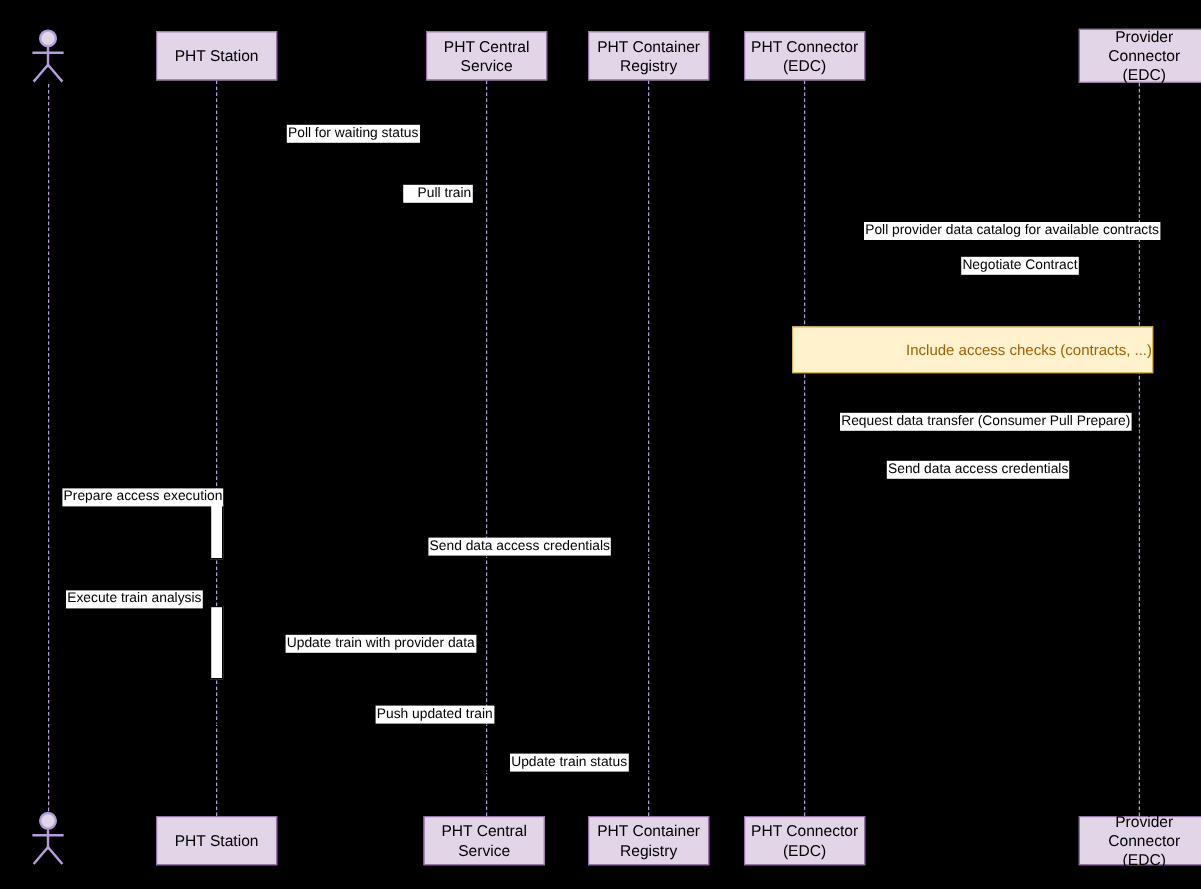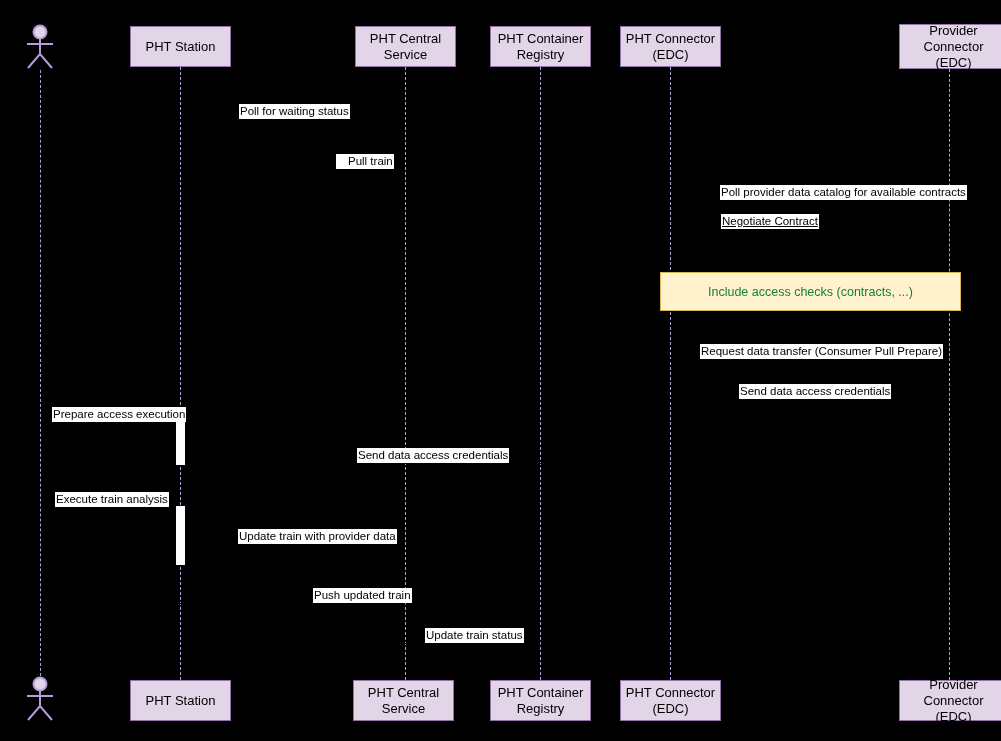--- a/index.html
+++ b/index.html
@@ -101,25 +101,25 @@
     box-sizing: border-box;
     background: transparent;
   }
 
   
   .note {
     position: absolute;
     box-sizing: border-box;
     background: #fff2cc;
     border: 1px solid #d6b656;
-    color: #15803d;
+    color: #a16207;
     font-size: 12.5px;
     display: flex;
     align-items: center;
-    justify-content: center;
+    justify-content: flex-end;
     text-align: center;
   }
 </style>
 </head>
 <body>
 
 <div id="canvas">
 
   <div id="lifelines">
       <div class="lifeline" style="left: 40px; top: 70px; height: 606px;"></div>
@@ -178,21 +178,21 @@
   <div id="notes">
       <div class="note" style="left: 660px; top: 272px; width: 301px; height: 39px;">
         <span>Include access checks (contracts, ...)</span>
       </div>
     </div>
 
   <div id="labels">
       <div class="msg-label" style="left: 239px; top: 104px;">Poll for waiting status</div>
       <div class="msg-label" style="left: 336px; top: 154px; padding-left: 12px;">Pull train</div>
       <div class="msg-label" style="left: 720px; top: 174px; margin-top: 11px;">Poll provider data catalog for available contracts</div>
-      <div class="msg-label" style="left: 721px; top: 214px; text-decoration: underline;">Negotiate Contract</div>
+      <div class="msg-label" style="left: 801px; top: 214px;">Negotiate Contract</div>
       <div class="msg-label" style="left: 700px; top: 344px;">Request data transfer (Consumer Pull Prepare)</div>
       <div class="msg-label" style="left: 739px; top: 384px;">Send data access credentials</div>
       <div class="msg-label" style="left: 52px; top: 407px;">Prepare access execution</div>
       <div class="msg-label" style="left: 357px; top: 448px;">Send data access credentials</div>
       <div class="msg-label" style="left: 55px; top: 492px;">Execute train analysis</div>
       <div class="msg-label" style="left: 206px; top: 529px; margin-left: 32px;">Update train with provider data</div>
       <div class="msg-label" style="left: 313px; top: 588px;">Push updated train</div>
       <div class="msg-label" style="left: 425px; top: 628px;">Update train status</div>
     </div>
 

